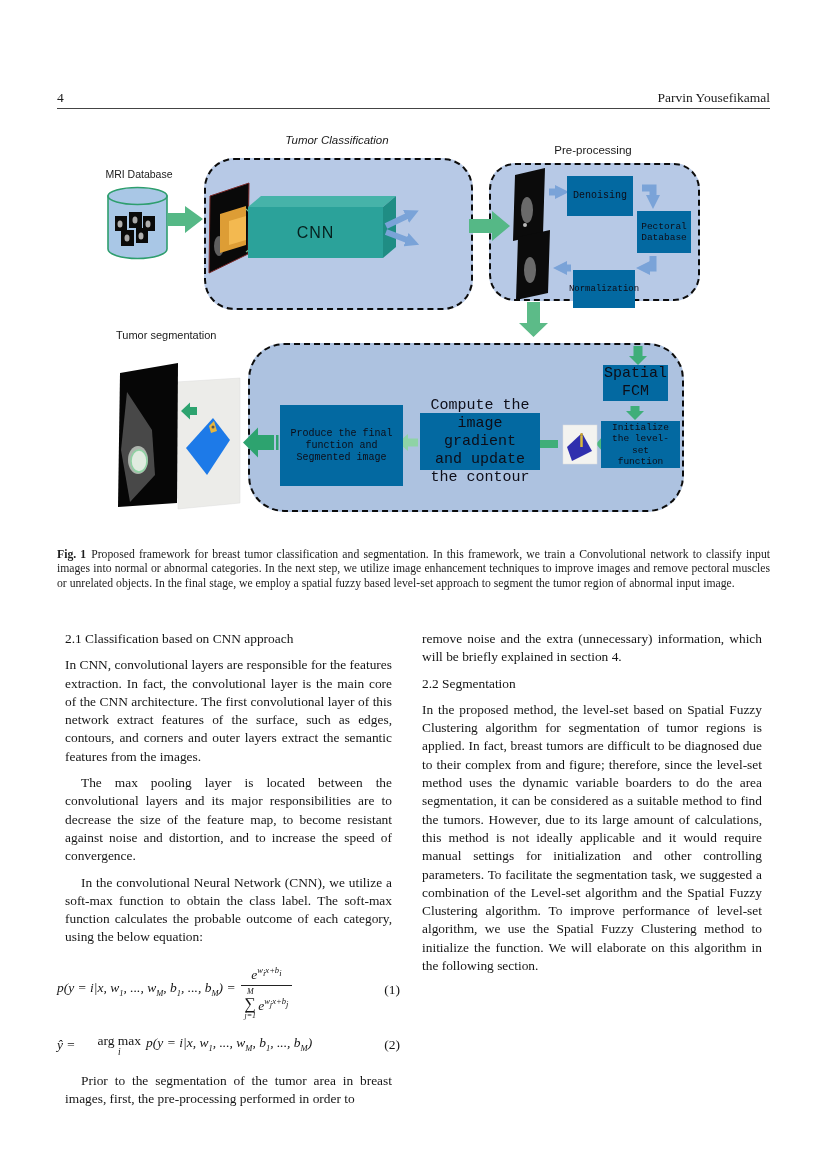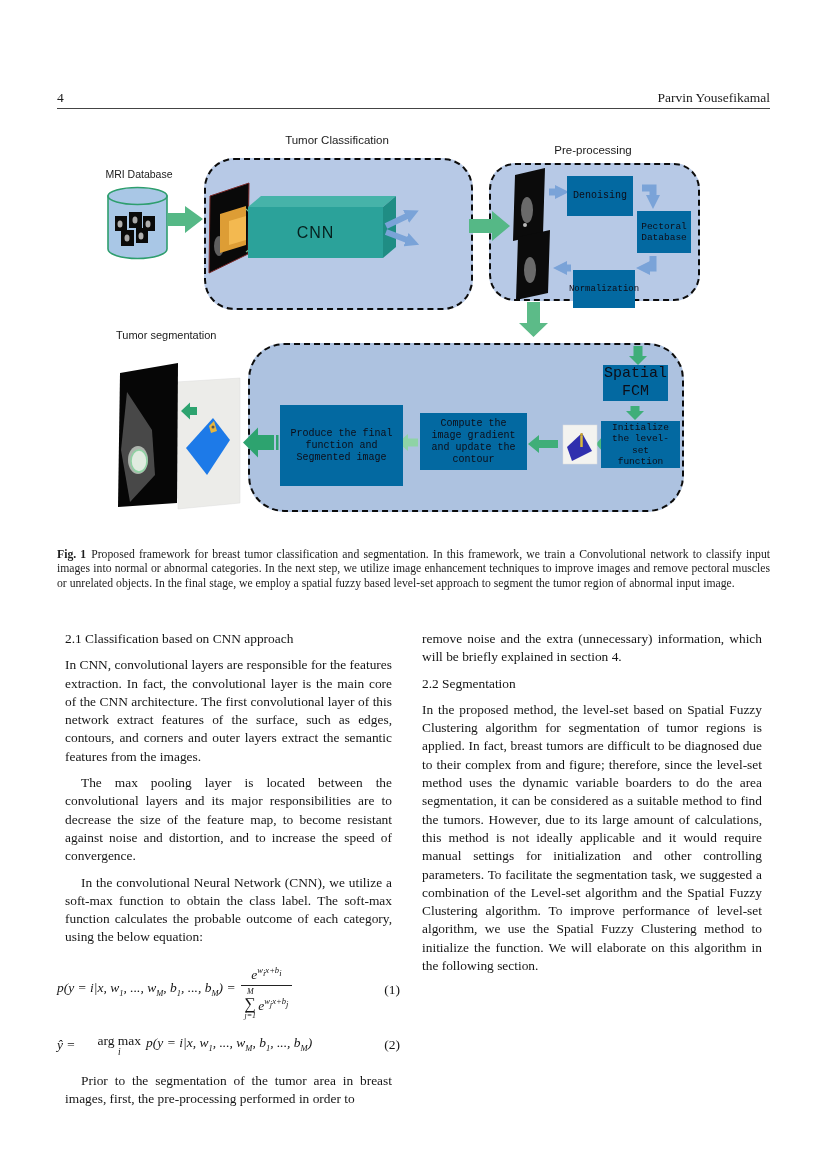--- a/index.html
+++ b/index.html
@@ -159,35 +159,35 @@
     <polygon points="197,277 190,277 190,272.5 181,281 190,289.5 190,285 197,285" fill="#2da36f"></polygon>
 
     <g>
       <polygon points="120,243 178,233 177,373 118,377" fill="#060606"></polygon>
       <polygon points="127,262 152,300 155,345 130,372 121,320" fill="#808080" opacity="0.55"></polygon>
       <ellipse cx="138" cy="330" rx="10" ry="14" fill="#cfd8cf" opacity="0.75"></ellipse>
       <ellipse cx="139" cy="331" rx="8" ry="11" fill="#eaf5ea" opacity="0.85" stroke="#8ad8a2" stroke-width="1.5"></ellipse>
     </g>
   </svg>
 
-  <div class="abs figlabel" style="left:237px;top:134px;width:200px;text-align:center;font-size:11.5px;">Tumor Classification</div>
+  <div class="abs figlabel" style="left:237px;top:134px;width:200px;text-align:center;font-size:11.5px;font-style:italic;">Tumor Classification</div>
   <div class="abs figlabel" style="left:102px;top:168px;width:74px;text-align:center;font-size:10.5px;">MRI Database</div>
   <div class="abs figlabel" style="left:513px;top:144px;width:160px;text-align:center;font-size:11.5px;">Pre-processing</div>
   <div class="abs cnn-face">CNN</div>
   <div class="abs figlabel" style="left:426px;top:205px;font-size:10px;">Normal</div>
   <div class="abs figlabel" style="left:426px;top:235px;font-size:10px;">Abnormal</div>
   <div class="abs figlabel" style="left:116px;top:329px;font-size:11px;">Tumor segmentation</div>
   <div class="abs figlabel" style="left:288px;top:351px;width:304px;text-align:center;font-size:12.5px;">Fuzzy based level-set segmentation</div>
 
   <div class="abs stepbox" style="left:567px;top:176px;width:66px;height:40px;font-size:10px;">Denoising</div>
   <div class="abs stepbox" style="left:637px;top:211px;width:54px;height:42px;font-size:9.5px;">Pectoral Database</div>
   <div class="abs stepbox" style="left:573px;top:254px;width:62px;height:38px;font-size:9px;margin-top:16px;">Normalization</div>
   <div class="abs stepbox" style="left:603px;top:365px;width:65px;height:36px;font-size:15px;">Spatial FCM</div>
   <div class="abs stepbox" style="left:601px;top:421px;width:79px;height:47px;font-size:9.5px;">Initialize the level-set function</div>
-  <div class="abs stepbox" style="left:420px;top:413px;width:107px;height:57px;font-size:10px;">Compute the image gradient and update the contour</div>
+  <div class="abs stepbox" style="left:420px;top:413px;width:120px;height:57px;font-size:15px;">Compute the image gradient and update the contour</div>
   <div class="abs stepbox" style="left:280px;top:405px;width:123px;height:81px;font-size:10px;">Produce the final function and Segmented image</div>
 
   <p class="abs caption"><b>Fig. 1</b><span>Proposed framework for breast tumor classification and segmentation. In this framework, we train a Convolutional network to classify input images into normal or abnormal categories. In the next step, we utilize image enhancement techniques to improve images and remove pectoral muscles or unrelated objects. In the final stage, we employ a spatial fuzzy based level-set approach to segment the tumor region of abnormal input image.</span></p>
 
   <div class="abs col col-l">
     <p class="sec-heading">2.1 Classification based on CNN approach</p>
     <p>In CNN, convolutional layers are responsible for the features extraction. In fact, the convolutional layer is the main core of the CNN architecture. The first convolutional layer of this network extract features of the surface, such as edges, contours, and corners and outer layers extract the semantic features from the images.</p>
     <p class="indent">The max pooling layer is located between the convolutional layers and its major responsibilities are to decrease the size of the feature map, to become resistant against noise and distortion, and to increase the speed of convergence.</p>
     <p class="indent">In the convolutional Neural Network (CNN), we utilize a soft-max function to obtain the class label. The soft-max function calculates the probable outcome of each category, using the below equation:</p>
 

